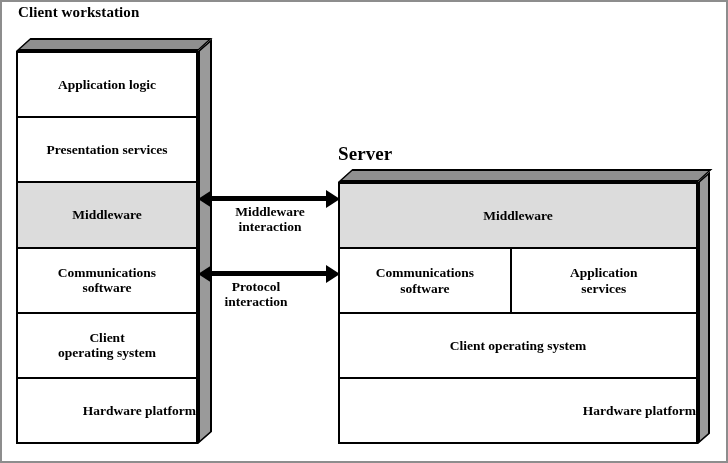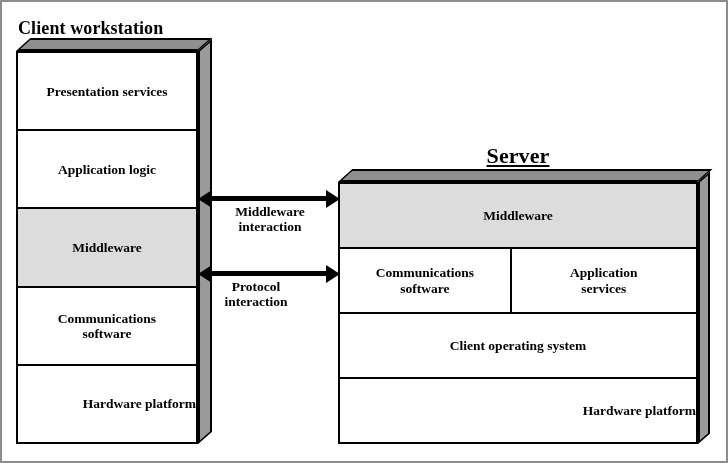--- a/index.html
+++ b/index.html
@@ -21,30 +21,28 @@
   
   .title {
     position: absolute;
     font-weight: bold;
     color: #000000;
     white-space: nowrap;
     letter-spacing: 0.1px;
   }
   #client-title {
     left: 16px;
-    top: 16px;
-    font-size: 18px;
+    top: 2px;
+    font-size: 15px;
   }
   #server-title {
     left: 336px;
     top: 141px;
     width: 360px;
-    text-align: center;
-    font-size: 22px;
-    text-decoration: underline;
+    font-size: 19px;
   }
 
   
   .stack {
     position: absolute;
     box-sizing: border-box;
   }
   
   .bevel {
     position: absolute;
@@ -172,31 +170,35 @@
 
 <div id="page">
 
   <div class="title" id="client-title">Client workstation</div>
 
   <div class="stack" id="client-stack">
     <div class="bevel"></div>
     <div class="side"></div>
     <div class="face">
       <div class="row">
+        <span>Application logic</span>
+      </div>
+      <div class="row">
         <span>Presentation services</span>
-      </div>
-      <div class="row">
-        <span>Application logic</span>
       </div>
       <div class="row shaded">
         <span>Middleware</span>
       </div>
       <div class="row">
         <span style="white-space: pre-line;">Communications
 software</span>
+      </div>
+      <div class="row">
+        <span style="white-space: pre-line;">Client
+operating system</span>
       </div>
       <div class="row">
         <span>Hardware platform</span>
       </div>
     </div>
   </div>
 
   <div class="title" id="server-title">Server</div>
 
   <div class="stack" id="server-stack">

